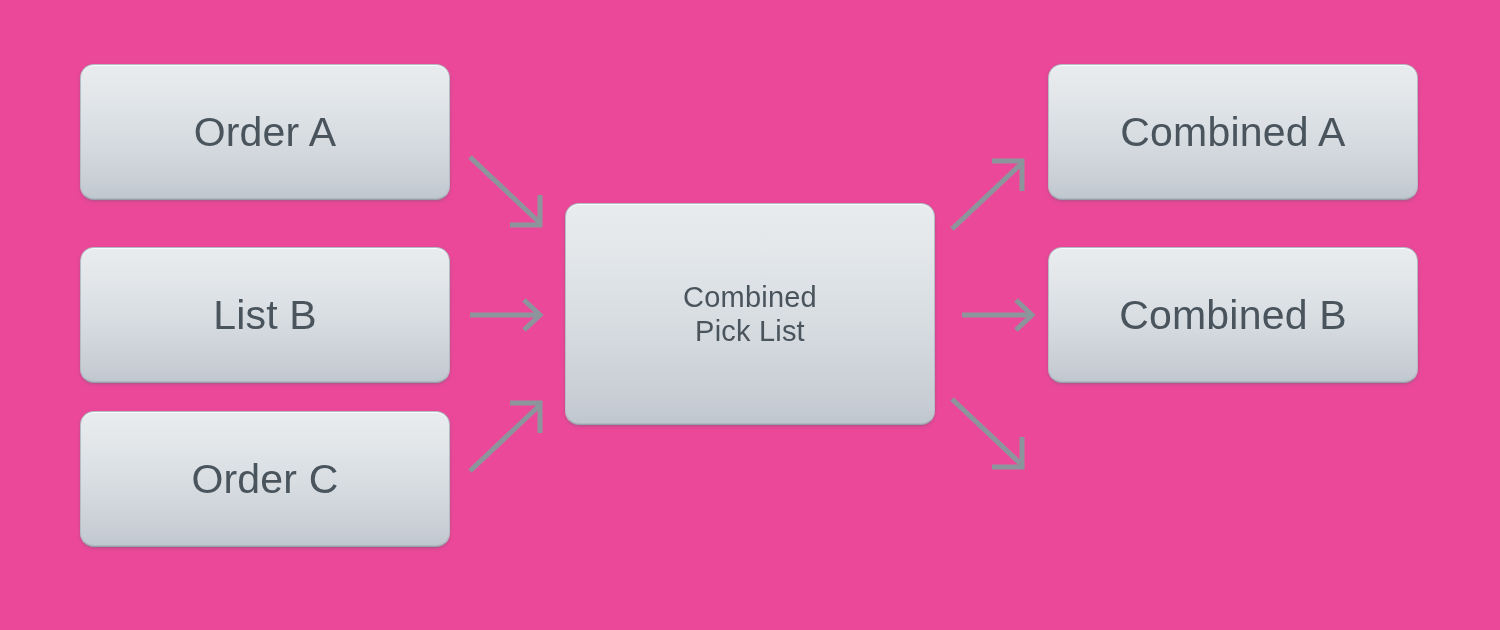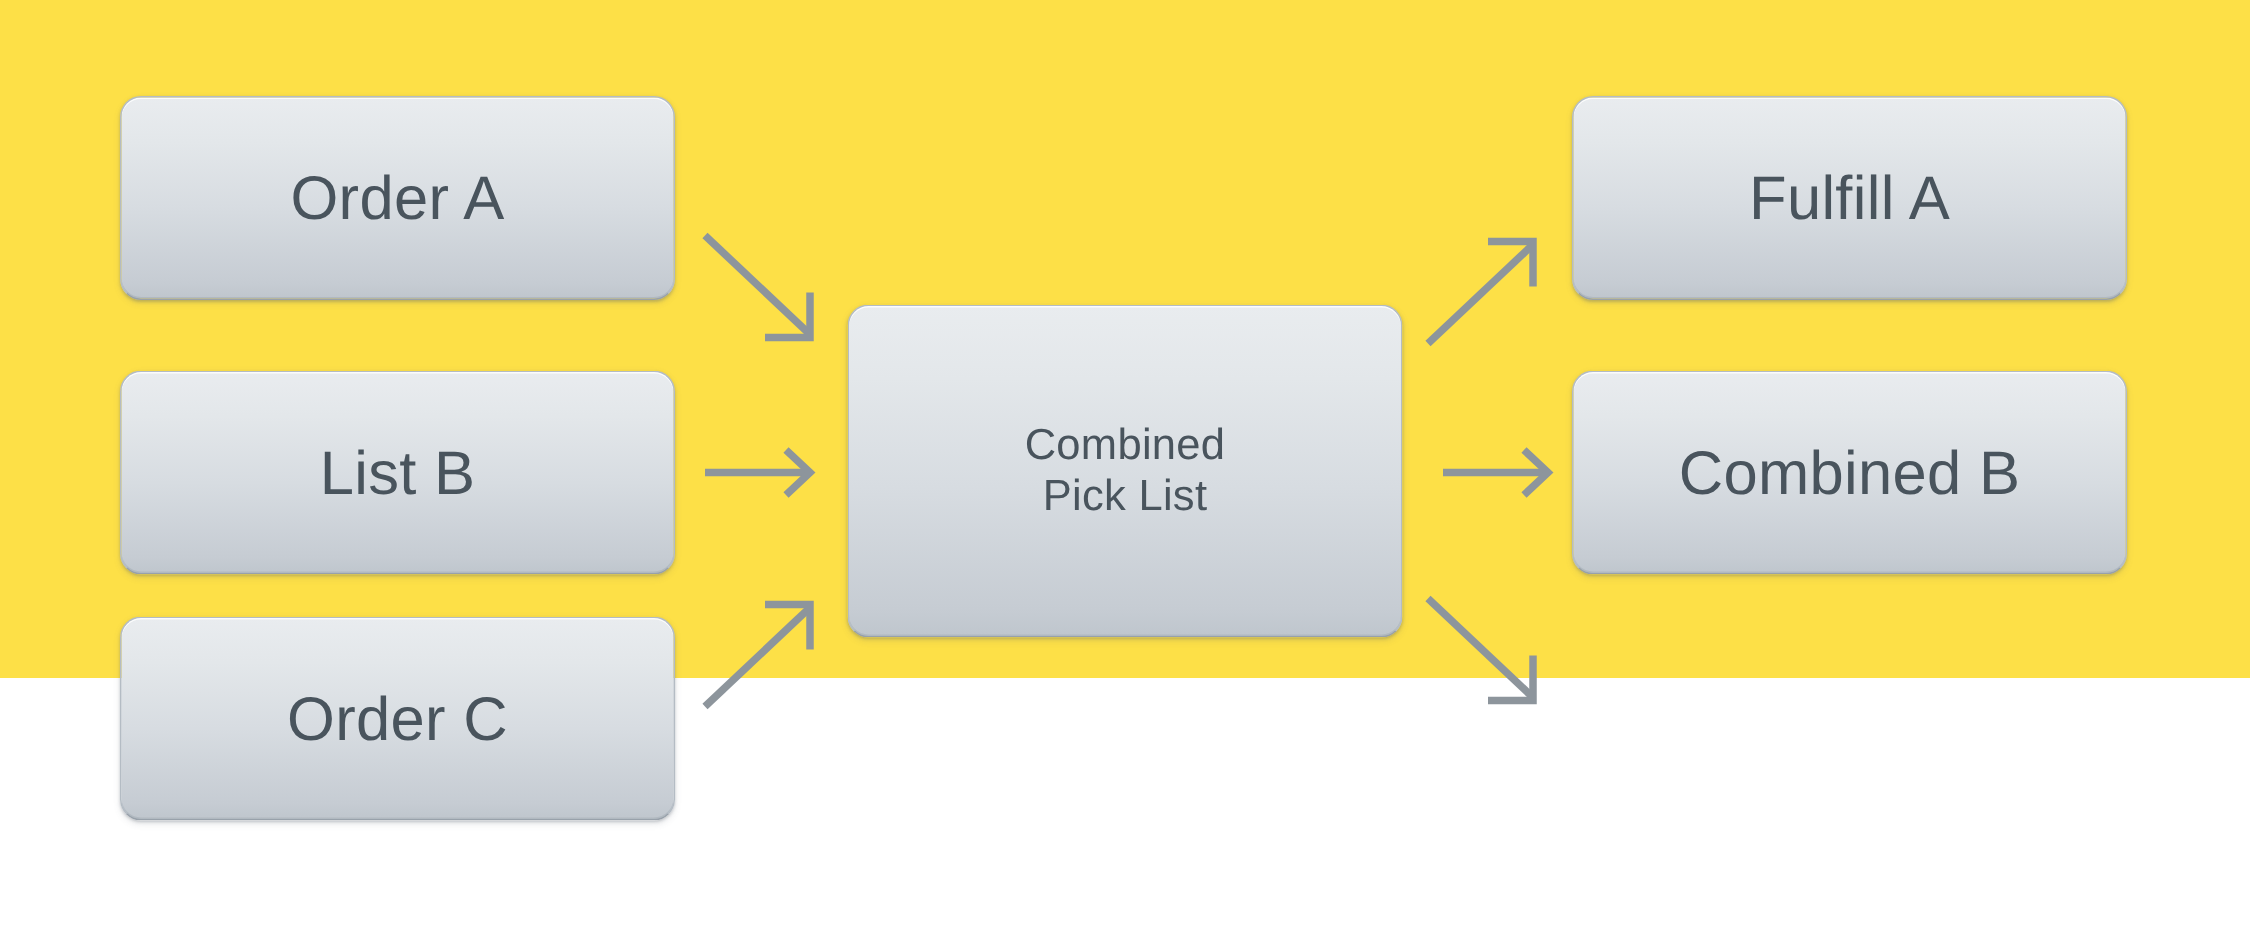--- a/index.html
+++ b/index.html
@@ -9,22 +9,22 @@
   }
   body {
     width: 1500px;
     height: 630px;
     font-family: "Liberation Sans", "DejaVu Sans", sans-serif;
     overflow: hidden;
   }
   #canvas {
     position: relative;
     width: 1500px;
-    height: 452px;
-    background: #fde047;
+    height: 630px;
+    background: #ec4899;
   }
 
   
   .node {
     position: absolute;
     box-sizing: border-box;
     border-radius: 14px;
     background: linear-gradient(180deg,
                 #e9ecef 0%,
                 #e3e7ea 22%,
@@ -121,21 +121,21 @@
   <div class="node col-side" id="node-order-c">
     <span class="node-label">Order C</span>
   </div>
 
   <div class="node center" id="node-combined">
     <span class="node-label">Combined
 Pick List</span>
   </div>
 
   <div class="node col-side" id="node-fulfill-a">
-    <span class="node-label">Fulfill A</span>
+    <span class="node-label">Combined A</span>
   </div>
 
   <div class="node col-side" id="node-fulfill-b">
     <span class="node-label">Combined B</span>
   </div>
 
 
   <svg class="arrow-svg" id="arrow-a-to-center" viewBox="0 0 82 78">
     <line x1="2" y1="2" x2="72" y2="68"></line>
     <polyline points="72,40 72,70 42,70"></polyline>

